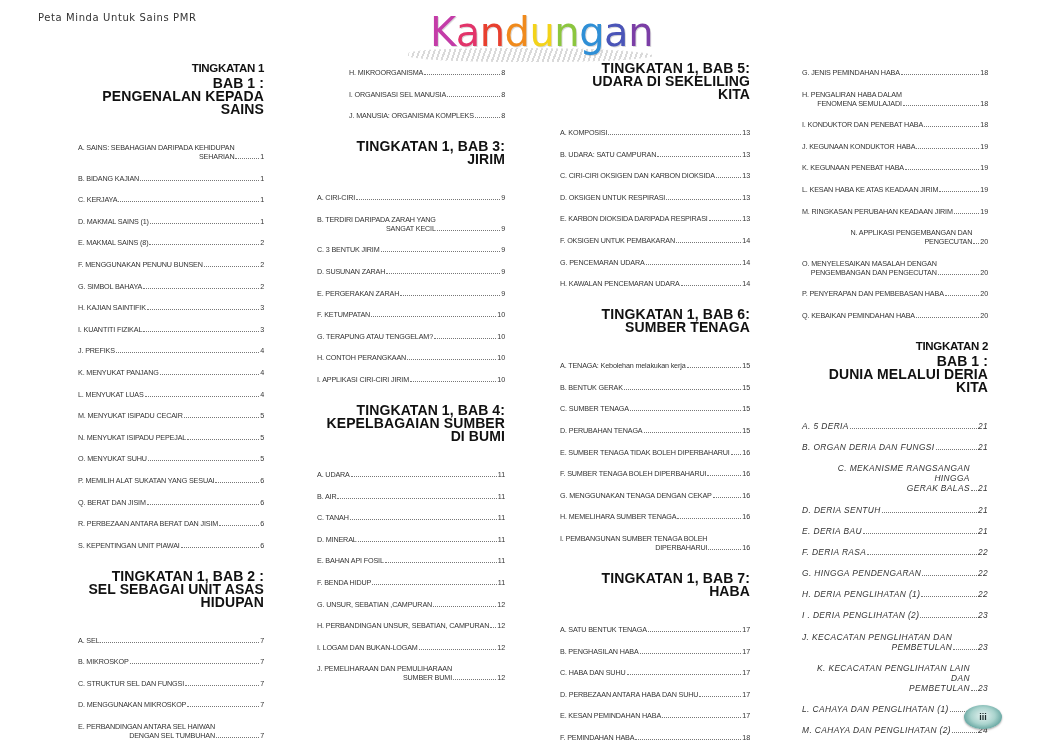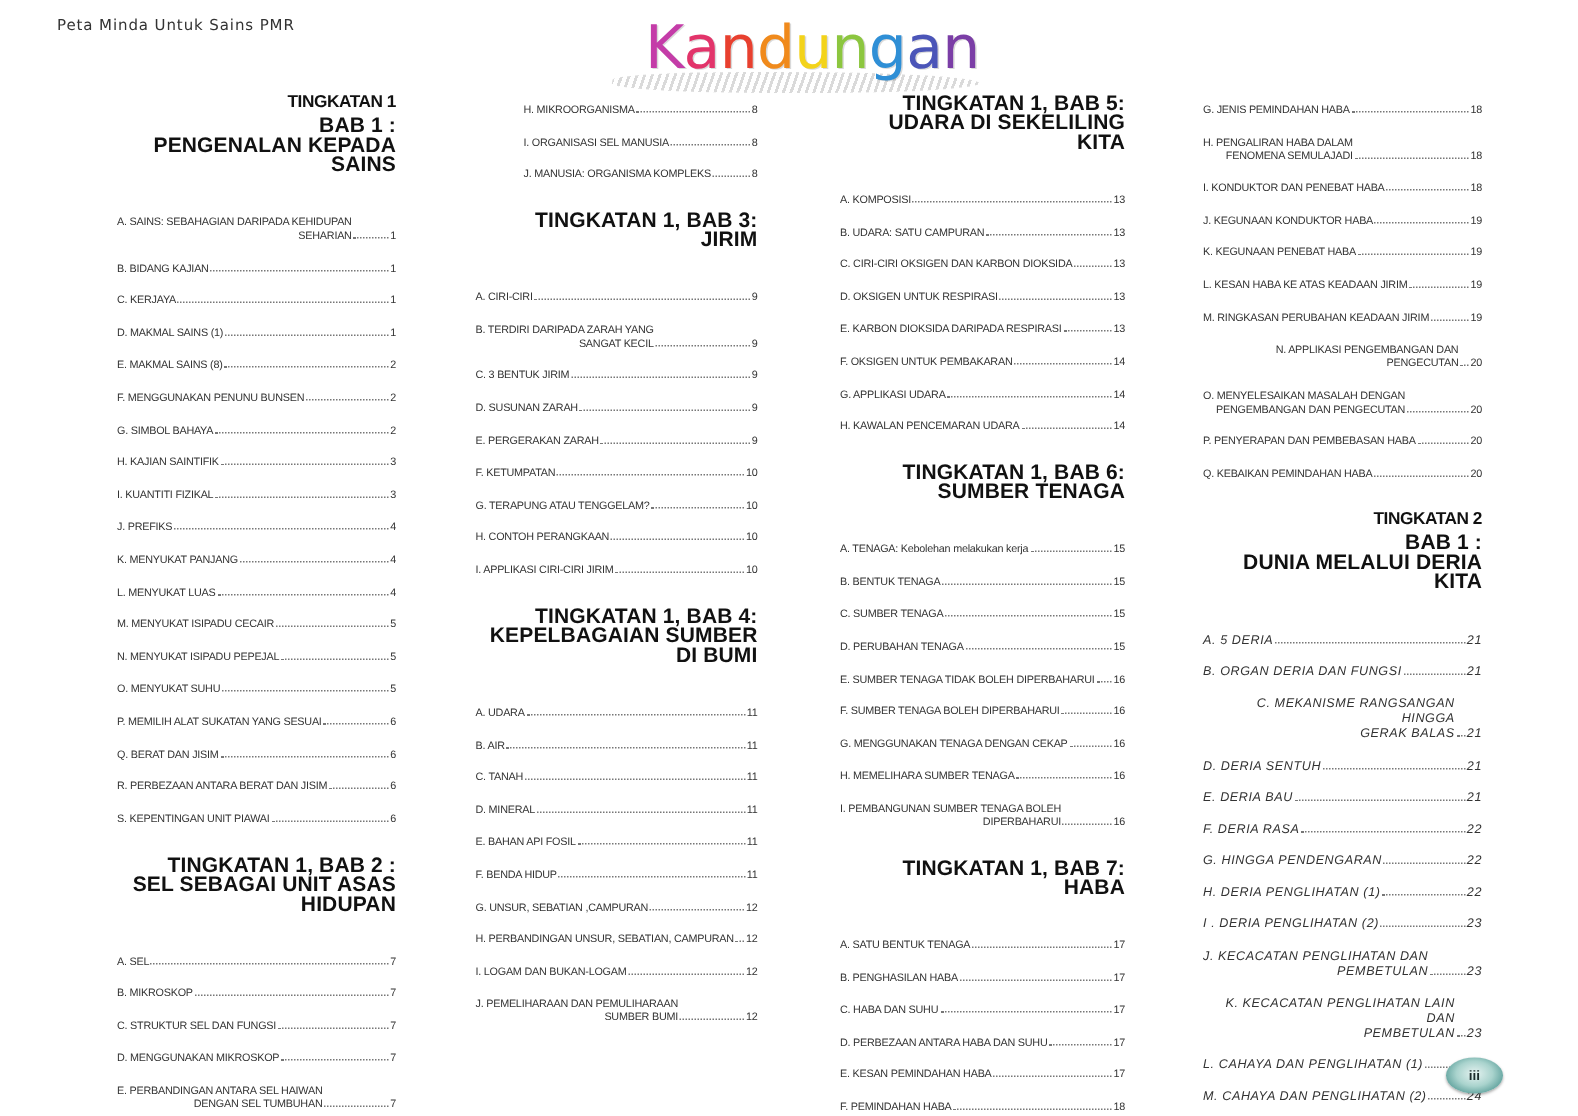--- a/index.html
+++ b/index.html
@@ -368,42 +368,42 @@
           <span class="lbl">E. KARBON DIOKSIDA DARIPADA RESPIRASI</span>
           <span class="dots"></span>
           <span class="pg">13</span>
         </div>
         <div class="entry">
           <span class="lbl">F. OKSIGEN UNTUK PEMBAKARAN</span>
           <span class="dots"></span>
           <span class="pg">14</span>
         </div>
         <div class="entry">
-          <span class="lbl">G. APPLIKASI UDARA</span>
+          <span class="lbl">G. PENCEMARAN UDARA</span>
           <span class="dots"></span>
           <span class="pg">14</span>
         </div>
         <div class="entry">
           <span class="lbl">H. KAWALAN PENCEMARAN UDARA</span>
           <span class="dots"></span>
           <span class="pg">14</span>
         </div>
       </div>
     </div>
     <div class="section">
       <div class="chapter-title">TINGKATAN 1, BAB 6:</div>
       <div class="chapter-title">SUMBER TENAGA</div>
       <div class="entries">
         <div class="entry">
           <span class="lbl">A. TENAGA: Kebolehan melakukan kerja</span>
           <span class="dots"></span>
           <span class="pg">15</span>
         </div>
         <div class="entry">
-          <span class="lbl">B. BENTUK TENAGA</span>
+          <span class="lbl">B. BENTUK GERAK</span>
           <span class="dots"></span>
           <span class="pg">15</span>
         </div>
         <div class="entry">
           <span class="lbl">C. SUMBER TENAGA</span>
           <span class="dots"></span>
           <span class="pg">15</span>
         </div>
         <div class="entry">
           <span class="lbl">D. PERUBAHAN TENAGA</span>

